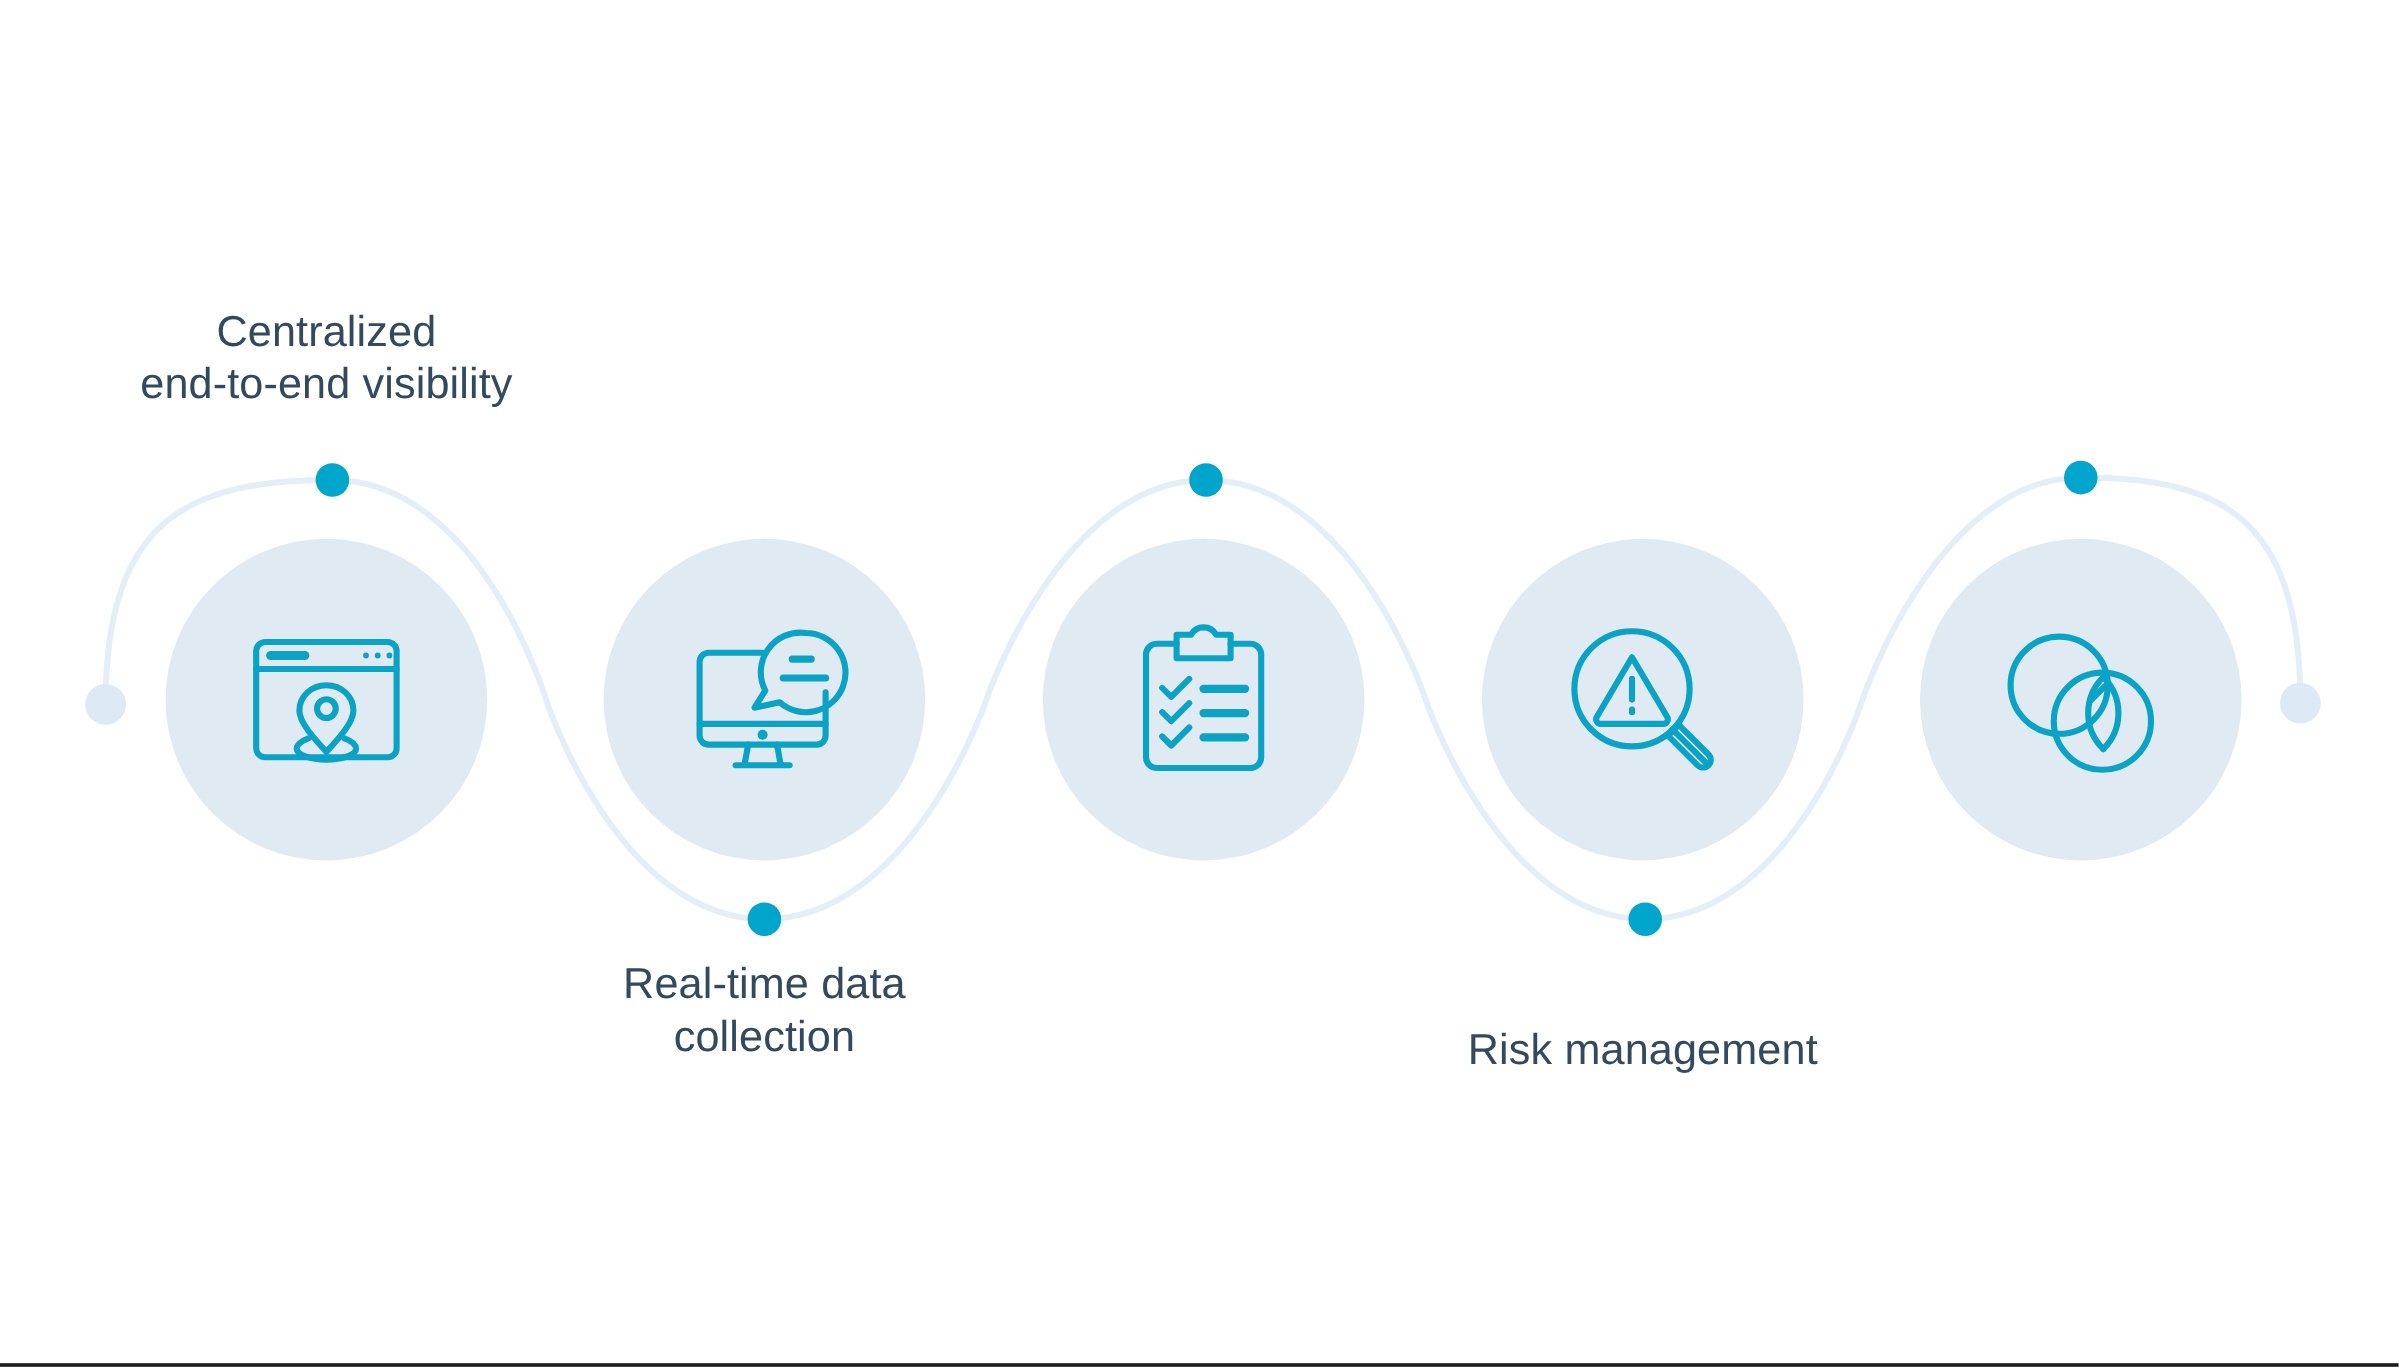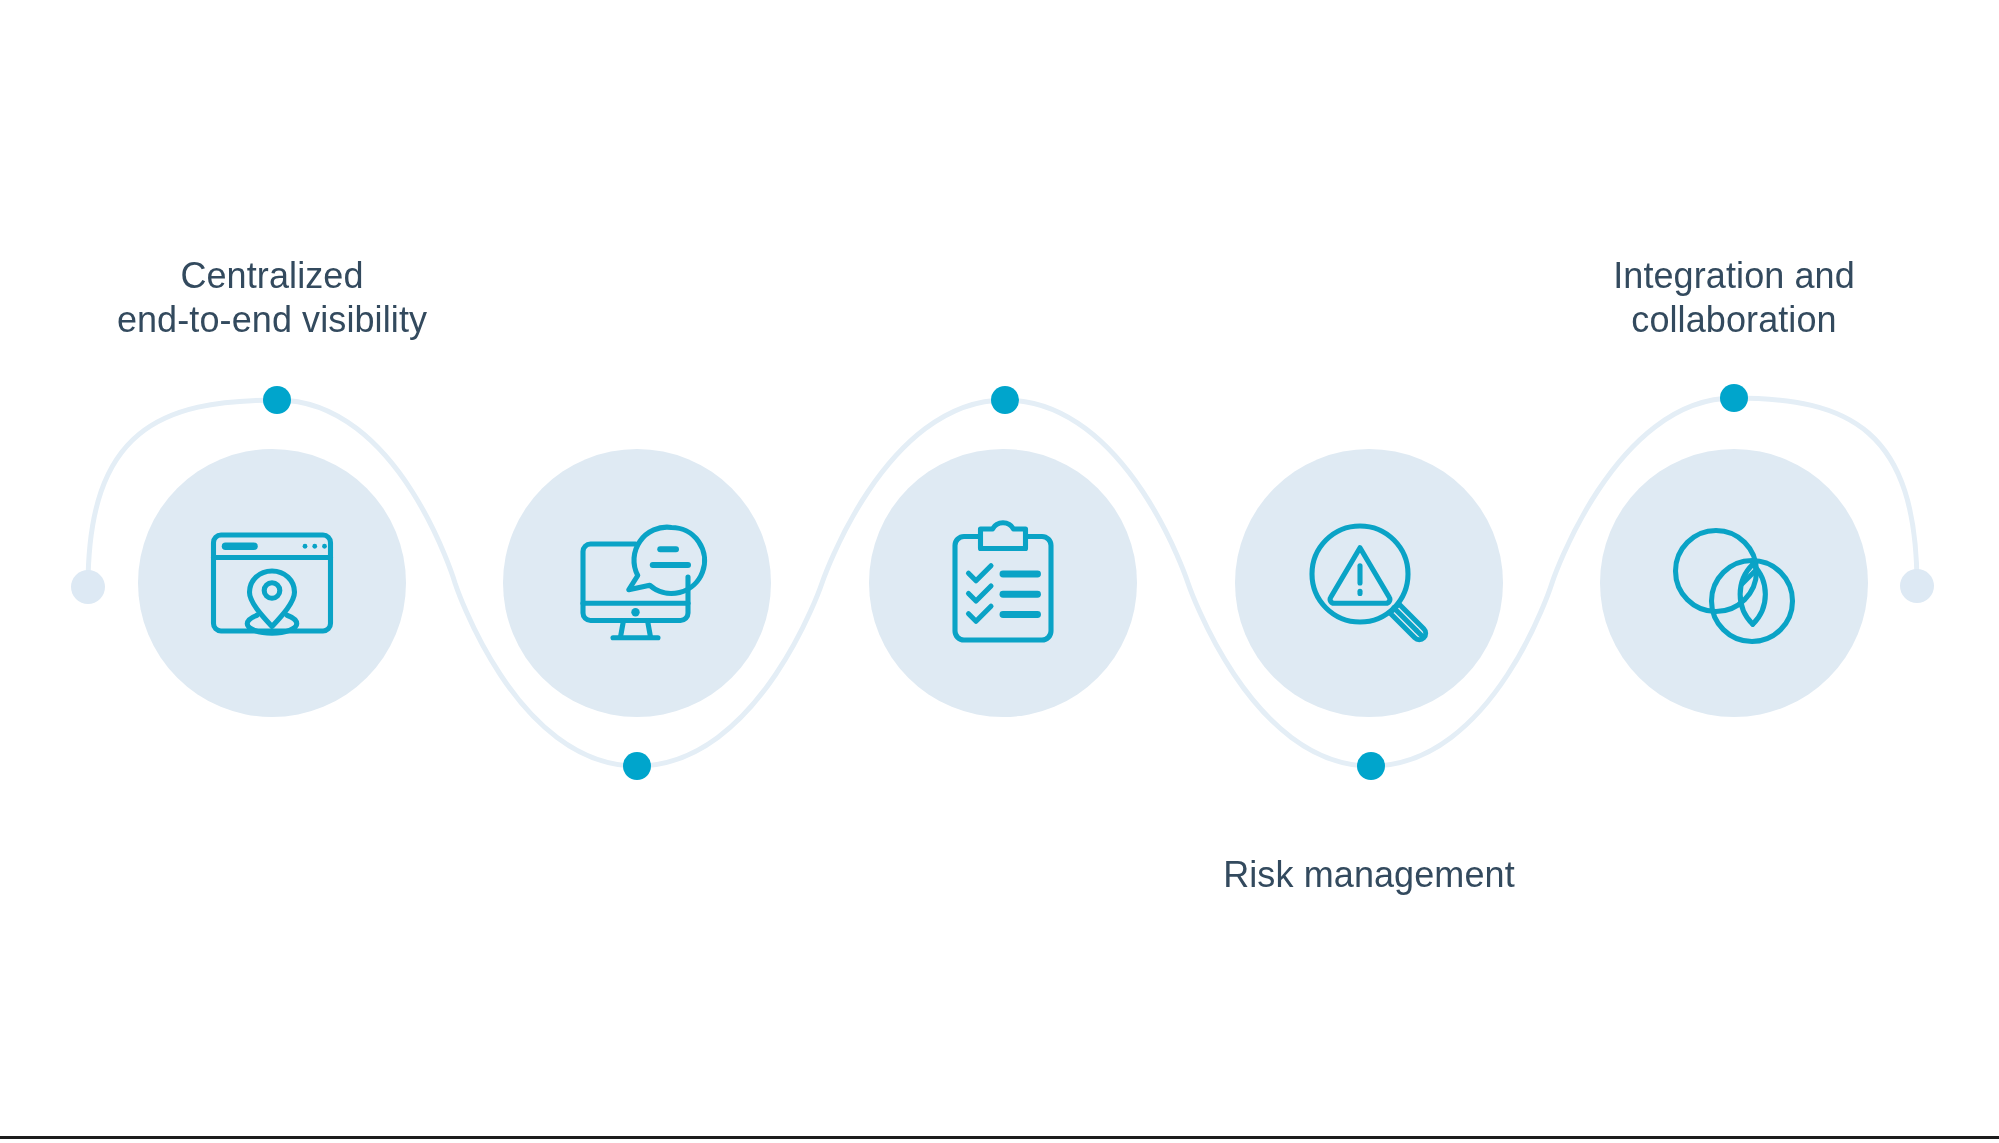--- a/index.html
+++ b/index.html
@@ -112,20 +112,22 @@
       <path d="M84 46 L84 70 A5 5 0 0 1 79 75 L19 75 A5 5 0 0 1 14 70 L14 29 A5 5 0 0 1 19 24 L49 24"></path>
       <line x1="14" y1="63.5" x2="84" y2="63.5"></line>
       <circle cx="49" cy="69.5" r="2.8" fill="#0aa3c6" stroke="none"></circle>
       <path d="M41 75 L39 86 M57 75 L59 86"></path>
       <line x1="34" y1="86.5" x2="64" y2="86.5"></line>
       <path d="M73 13 A22 22 0 1 1 58.5 51.5 L44.5 54.5 L50.5 45 A22 22 0 0 1 73 13 Z"></path>
       <line x1="65.5" y1="27.5" x2="76" y2="27.5" stroke-width="4"></line>
       <line x1="60.5" y1="38" x2="84" y2="38" stroke-width="4"></line>
     </svg>
   </div>
+  <div class="label" style="left:427px; top:798px;">Real-time data
+collection</div>
 
   <div class="node" style="left:869px; top:449px;">
     <svg class="node-icon" viewBox="0 0 100 100" xmlns="http://www.w3.org/2000/svg" fill="none" stroke="#0aa3c6" stroke-width="3.4" stroke-linecap="round" stroke-linejoin="round">
       <path d="M35 19 L24 19 A6 6 0 0 0 18 25 L18 82 A6 6 0 0 0 24 88 L76 88 A6 6 0 0 0 82 82 L82 25 A6 6 0 0 0 76 19 L65 19"></path>
       <path d="M35 14 L43 14 A8 8 0 0 1 57 14 L65 14 L65 27 L35 27 Z"></path>
       <path d="M27 43.5 L32 48.5 L42 38.5"></path>
       <path d="M27 57 L32 62 L42 52"></path>
       <path d="M27 70.5 L32 75.5 L42 65.5"></path>
       <line x1="50" y1="44" x2="73" y2="44" stroke-width="4.6"></line>
       <line x1="50" y1="57.5" x2="73" y2="57.5" stroke-width="4.6"></line>
@@ -166,17 +168,15 @@
             <line x1="42" y1="92" x2="90" y2="44"></line>
             <line x1="21" y1="71" x2="69" y2="23"></line>
             <line x1="49" y1="99" x2="97" y2="51"></line>
           </g>
         </g>
       </g>
       <path d="M62.5 37.5 A28 28 0 0 1 62.5 77.5"></path>
       <path d="M62.5 37.5 A28 28 0 0 0 62.5 77.5"></path>
     </svg>
   </div>
-  <div class="label" style="left:1524px; top:254px;">Integration and
-collaboration</div>
 
   <div class="bottom-rule"></div>
 </div>
 
 </body></html>

